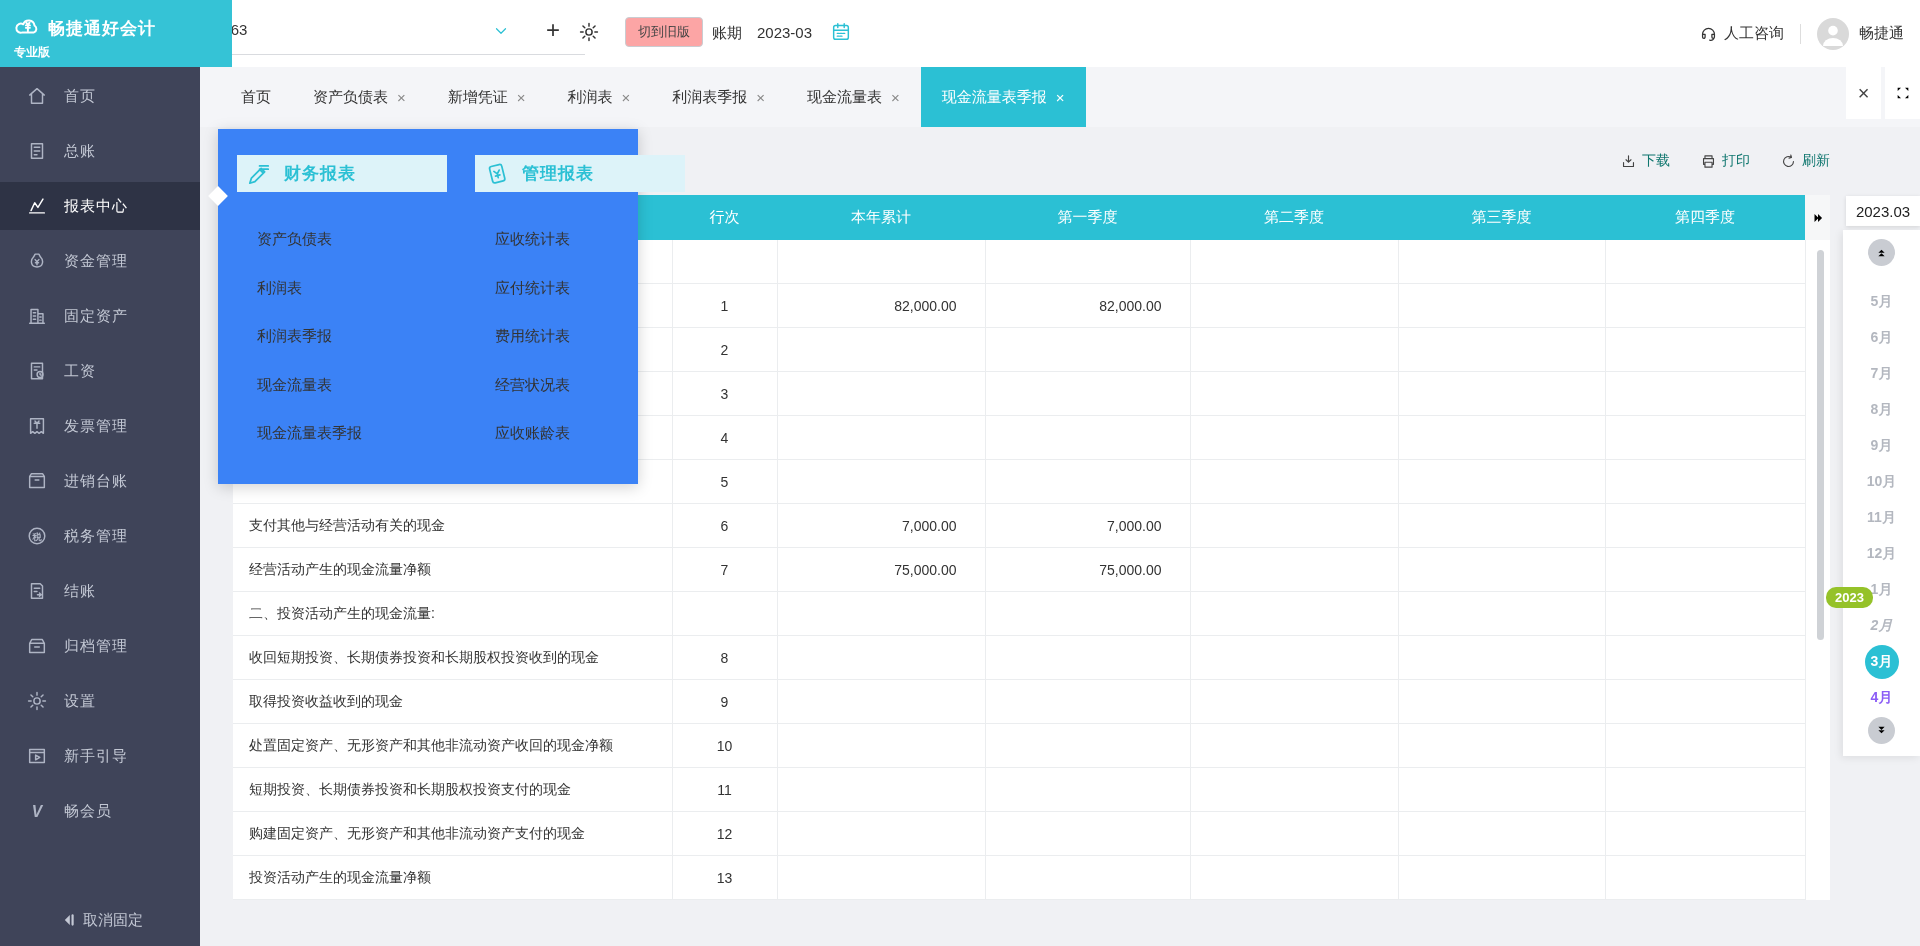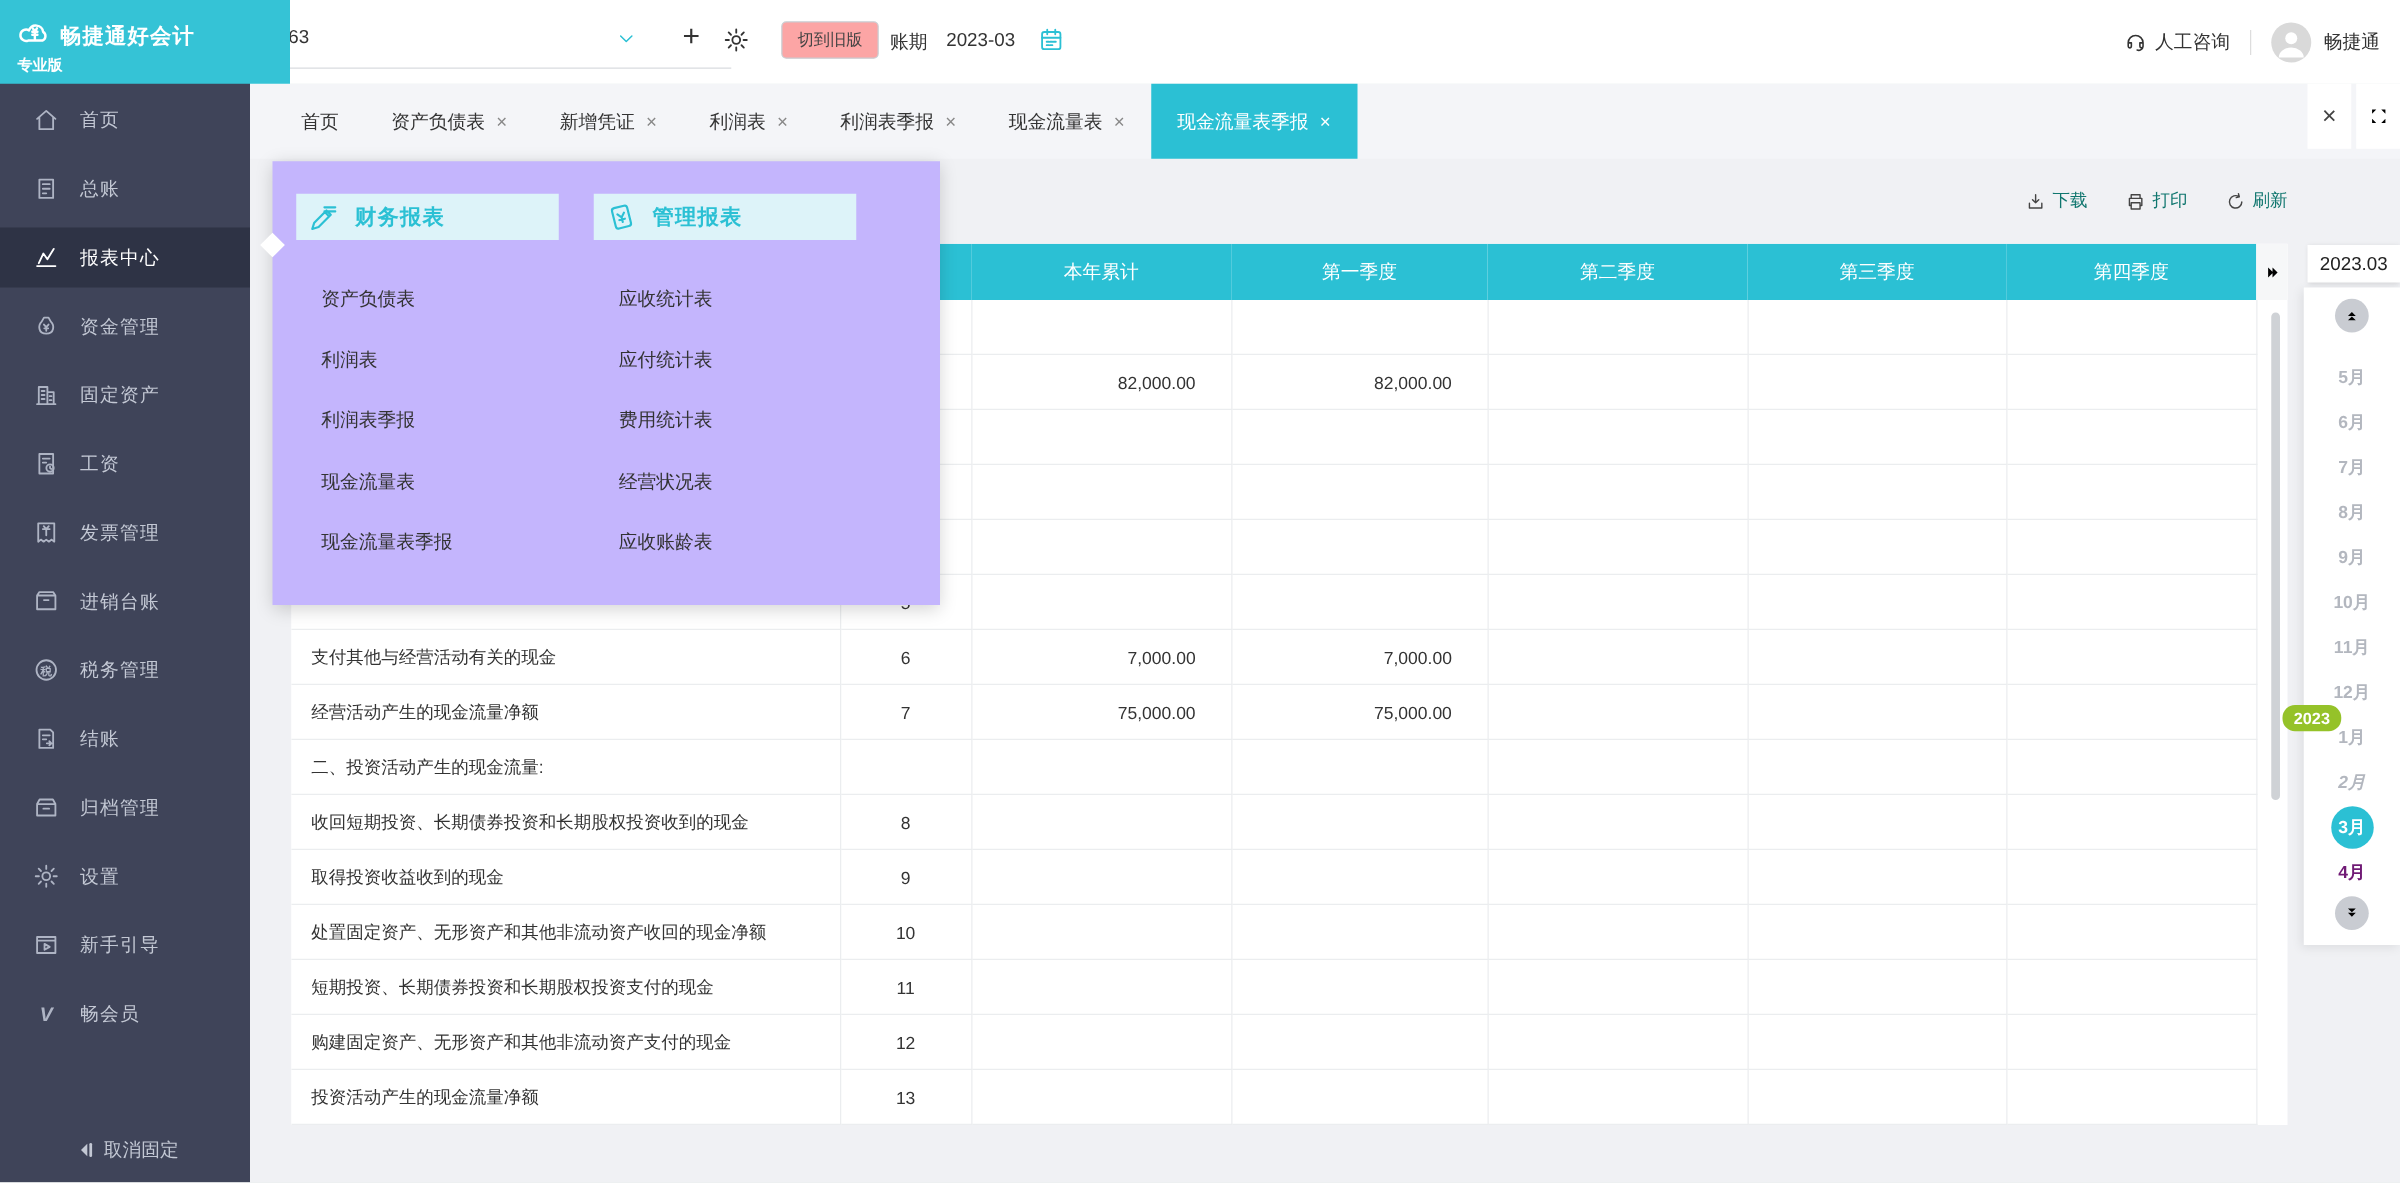--- a/index.html
+++ b/index.html
@@ -71,30 +71,30 @@
   table.report td.c1{text-align:center;padding:0;}
   table.report td.num{text-align:right;padding-right:28px;}
   .hdr-notch{position:absolute;left:1572px;top:0;width:25px;height:45px;background:#f6f7f8;display:flex;align-items:center;justify-content:center;color:#8a8f96;cursor:pointer;}
   .hdr-notch svg{width:14px;height:14px;}
   .vscroll{position:absolute;left:1584px;top:55px;width:7px;height:390px;background:#cfd2d6;border-radius:4px;cursor:pointer;}
 
   
   .period-box{position:absolute;left:1846px;top:196px;width:74px;height:30px;background:#fff;box-shadow:0 1px 4px rgba(0,0,0,.12);display:flex;align-items:center;justify-content:center;font-size:15px;color:#222;z-index:4;cursor:pointer;}
   .month-strip{position:absolute;left:1843px;top:230px;width:77px;height:526px;background:#fff;box-shadow:-2px 2px 8px rgba(0,0,0,.08);z-index:4;}
   .m-item{position:absolute;left:0;width:77px;height:26px;display:flex;align-items:center;justify-content:center;font-size:14px;font-weight:bold;color:#b3b7bf;cursor:pointer;}
-  .m-item.normal{color:#701a75;}
+  .m-item.normal{color:#8b5cf6;}
   .m-item.selected{color:#fff;}
   .m-item.selected .pill{position:absolute;width:34px;height:34px;border-radius:50%;background:#2bc0d4;z-index:-1;}
   .m-item{z-index:0;}
   .m-nav{position:absolute;left:25px;width:27px;height:27px;border-radius:50%;background:#c9ccd2;color:#fff;display:flex;align-items:center;justify-content:center;cursor:pointer;}
   .m-nav svg{width:15px;height:15px;stroke-width:2;}
-  .year-badge{position:absolute;left:-17px;width:47px;height:21px;background:#95c229;border-radius:10px;color:#fff;font-size:13px;font-weight:bold;display:flex;align-items:center;justify-content:center;z-index:2;}
+  .year-badge{position:absolute;left:-17px;width:47px;height:21px;background:#95c229;border-radius:10px;color:#fff;font-size:13px;font-weight:bold;display:flex;align-items:center;justify-content:center;z-index:2;margin-top:23px;}
 
   
-  .popup{position:absolute;left:218px;top:129px;width:534px;height:355px;background:#c4b5fd;box-shadow:0 3px 14px rgba(0,0,0,.18);z-index:6;}
+  .popup{position:absolute;left:218px;top:129px;width:420px;height:355px;background:#3b82f6;box-shadow:0 3px 14px rgba(0,0,0,.18);z-index:6;}
   .popup .arrow{position:absolute;left:-7px;top:60px;width:14px;height:14px;background:#fff;transform:rotate(45deg);}
   .p-col{position:absolute;top:26px;width:210px;}
   .p-col.c0{left:19px;} .p-col.c1{left:257px;}
   .p-head{height:37px;background:#ddf3f9;display:flex;align-items:center;color:#2bc0d4;font-size:17px;font-weight:bold;letter-spacing:1px;}
   .p-head .icn{margin:0 12px 0 9px;color:#2bc0d4;}
   .p-head .icn svg{width:26px;height:26px;}
   .p-item{position:absolute;left:20px;font-size:15px;color:#333;white-space:nowrap;cursor:pointer;}
 </style>
 </head>
 <body>

